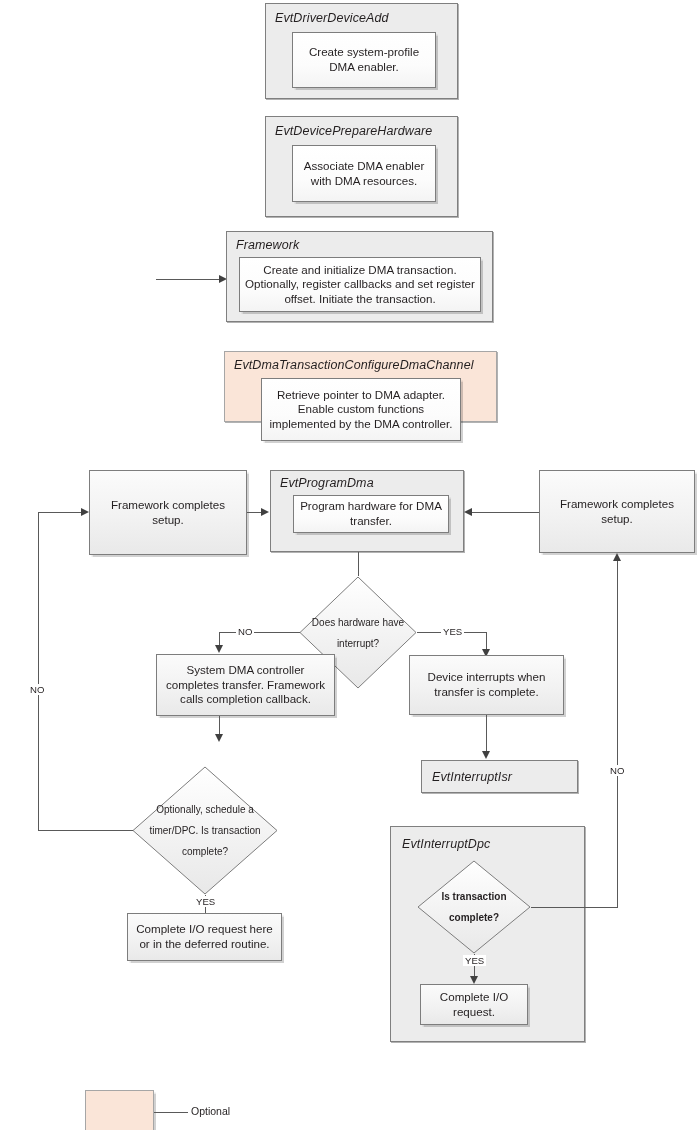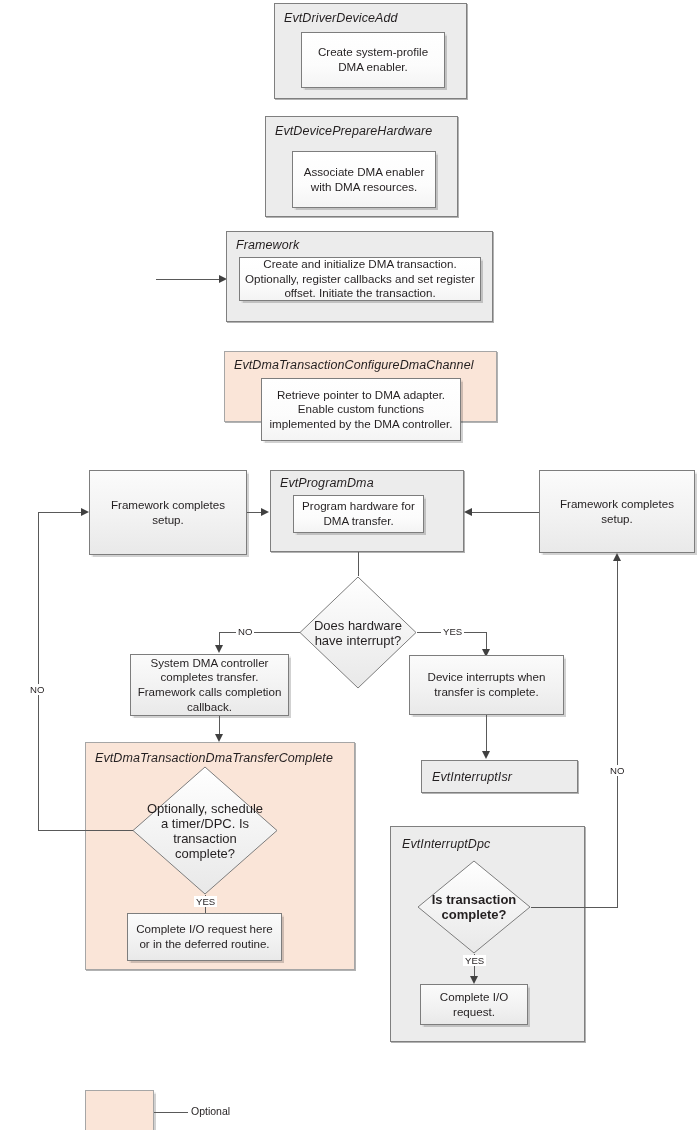--- a/index.html
+++ b/index.html
@@ -59,22 +59,22 @@
 
   
   .diamond-wrap { position: absolute; }
   .diamond-shape {
     position: absolute; inset: 0;
   }
   .diamond-text {
     position: absolute; inset: 0;
     display: flex; align-items: center; justify-content: center;
     text-align: center;
-    font-size: 13px;
-    line-height: 15px;
+    font-size: 10px;
+    line-height: 21px;
     color: #231f20;
     pointer-events: none;
   }
 
   
   .ln { position: absolute; background: #595959; }
   .ln.h { height: 1px; }
   .ln.v { width: 1px; }
   .arrow { position: absolute; width: 0; height: 0; }
   .arrow.down  { border-left: 4.5px solid transparent; border-right: 4.5px solid transparent; border-top: 8px solid #404040; }
@@ -102,52 +102,52 @@
     font-size: 10.5px;
     color: #231f20;
     white-space: nowrap;
   }
 </style>
 </head>
 <body>
 
 <div id="canvas">
 
-  <div class="abs group" style="left:265px; top:3px; width:193px; height:96px;margin-left:9px;">
+  <div class="abs group" style="left:265px; top:3px; width:193px; height:96px;">
     <div class="group-title" style="left:9px; top:7px;">EvtDriverDeviceAdd</div>
     <div class="abs box white" style="left:26px; top:28px; width:144px; height:56px;">Create system-profile DMA enabler.</div>
   </div>
 
   <div class="abs group" style="left:265px; top:116px; width:193px; height:101px;">
     <div class="group-title" style="left:9px; top:7px;">EvtDevicePrepareHardware</div>
-    <div class="abs box white" style="left:26px; top:28px; width:144px; height:57px;margin-top:6px;">Associate DMA enabler with DMA resources.</div>
+    <div class="abs box white" style="left:26px; top:28px; width:144px; height:57px;">Associate DMA enabler with DMA resources.</div>
   </div>
 
 
   <div class="ln h" style="left:156px; top:279px; width:65px;"></div>
   <div class="arrow right" style="left:219px; top:275px;"></div>
 
   <div class="abs group" style="left:226px; top:231px; width:267px; height:91px;">
     <div class="group-title" style="left:9px; top:6px;">Framework</div>
-    <div class="abs box white" style="left:12px; top:25px; width:242px; height:44px;">Create and initialize DMA transaction. Optionally, register callbacks and set register offset. Initiate the transaction.</div>
+    <div class="abs box white" style="left:12px; top:25px; width:242px; height:55px;">Create and initialize DMA transaction. Optionally, register callbacks and set register offset. Initiate the transaction.</div>
   </div>
 
   <div class="abs group optional" style="left:224px; top:351px; width:273px; height:71px;">
     <div class="group-title" style="left:9px; top:6px;">EvtDmaTransactionConfigureDmaChannel</div>
     <div class="abs box white" style="left:36px; top:26px; width:200px; height:63px;">Retrieve pointer to DMA adapter. Enable custom functions implemented by the DMA controller.</div>
   </div>
 
   <div class="abs box" style="left:89px; top:470px; width:158px; height:85px;">Framework completes setup.</div>
 
   <div class="ln h" style="left:247px; top:512px; width:16px;"></div>
   <div class="arrow right" style="left:261px; top:508px;"></div>
 
   <div class="abs group" style="left:270px; top:470px; width:194px; height:82px;">
     <div class="group-title" style="left:9px; top:5px;">EvtProgramDma</div>
-    <div class="abs box white" style="left:22px; top:24px; width:131px; height:38px;">Program hardware for DMA transfer.</div>
+    <div class="abs box white" style="left:22px; top:24px; width:156px; height:38px;">Program hardware for DMA transfer.</div>
   </div>
 
   <div class="abs box" style="left:539px; top:470px; width:156px; height:83px;">Framework completes setup.</div>
 
   <div class="ln h" style="left:472px; top:512px; width:67px;"></div>
   <div class="arrow left" style="left:464px; top:508px;"></div>
 
   <div class="diamond-wrap" style="left:299px; top:576px; width:118px; height:113px;">
     <svg class="diamond-shape" viewBox="0 0 118 113" preserveAspectRatio="none">
       <defs>
@@ -166,37 +166,34 @@
   <div class="ln h" style="left:219px; top:632px; width:81px;"></div>
   <div class="ln v" style="left:219px; top:632px; width:1px; height:14px;"></div>
   <div class="arrow down" style="left:215px; top:645px;"></div>
   <div class="edge-label" style="left:236px; top:626px;">NO</div>
 
   <div class="ln h" style="left:417px; top:632px; width:70px;"></div>
   <div class="ln v" style="left:486px; top:632px; width:1px; height:18px;"></div>
   <div class="arrow down" style="left:482px; top:649px;"></div>
   <div class="edge-label" style="left:441px; top:626px;">YES</div>
 
-  <div class="abs box" style="left:130px; top:654px; width:159px; height:62px;">System DMA controller completes transfer. Framework calls completion callback.</div>
+  <div class="abs box" style="left:156px; top:654px; width:179px; height:62px;">System DMA controller completes transfer. Framework calls completion callback.</div>
 
   <div class="ln v" style="left:219px; top:716px; width:1px; height:20px;"></div>
   <div class="arrow down" style="left:215px; top:734px;"></div>
 
   <div class="abs box" style="left:409px; top:655px; width:155px; height:60px;">Device interrupts when transfer is complete.</div>
 
   <div class="ln v" style="left:486px; top:715px; width:1px; height:38px;"></div>
   <div class="arrow down" style="left:482px; top:751px;"></div>
 
   <div class="abs group" style="left:421px; top:760px; width:157px; height:33px; background:#ececec;">
     <div class="group-title" style="left:10px; top:9px;">EvtInterruptIsr</div>
   </div>
 
-  <div class="abs group optional" style="left:85px; top:742px; width:270px; height:228px;">
-    <div class="group-title" style="left:9px; top:8px;">EvtDmaTransactionDmaTransferComplete</div>
-  </div>
 
   <div class="diamond-wrap" style="left:132px; top:766px; width:146px; height:129px;">
     <svg class="diamond-shape" viewBox="0 0 146 129" preserveAspectRatio="none">
       <defs>
         <linearGradient id="dgrad2" x1="0" y1="0" x2="0" y2="1">
           <stop offset="0%" stop-color="#ffffff"></stop>
           <stop offset="100%" stop-color="#e8e8e8"></stop>
         </linearGradient>
       </defs>
       <polygon points="73,1 145,64.5 73,128 1,64.5" fill="url(#dgrad2)" stroke="#7d7d7d" stroke-width="1"></polygon>

